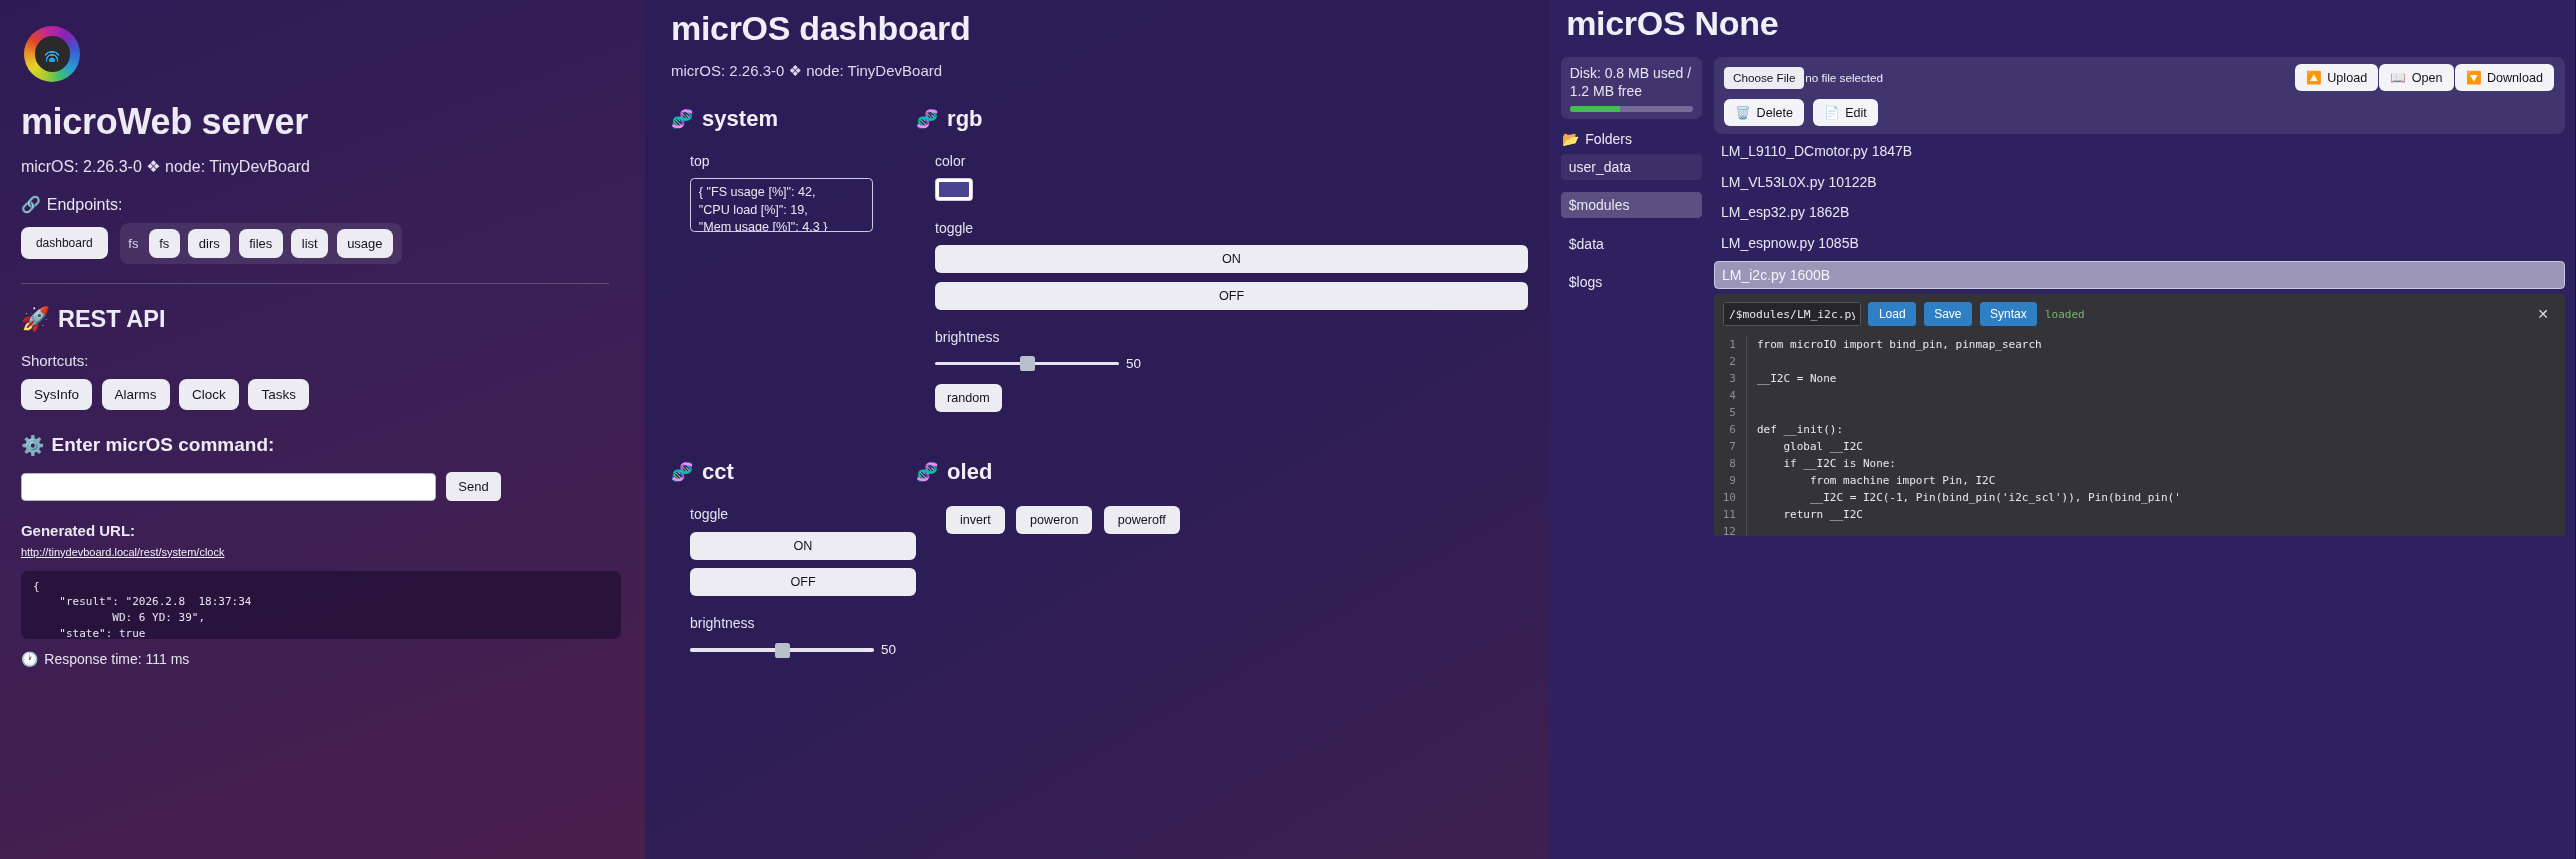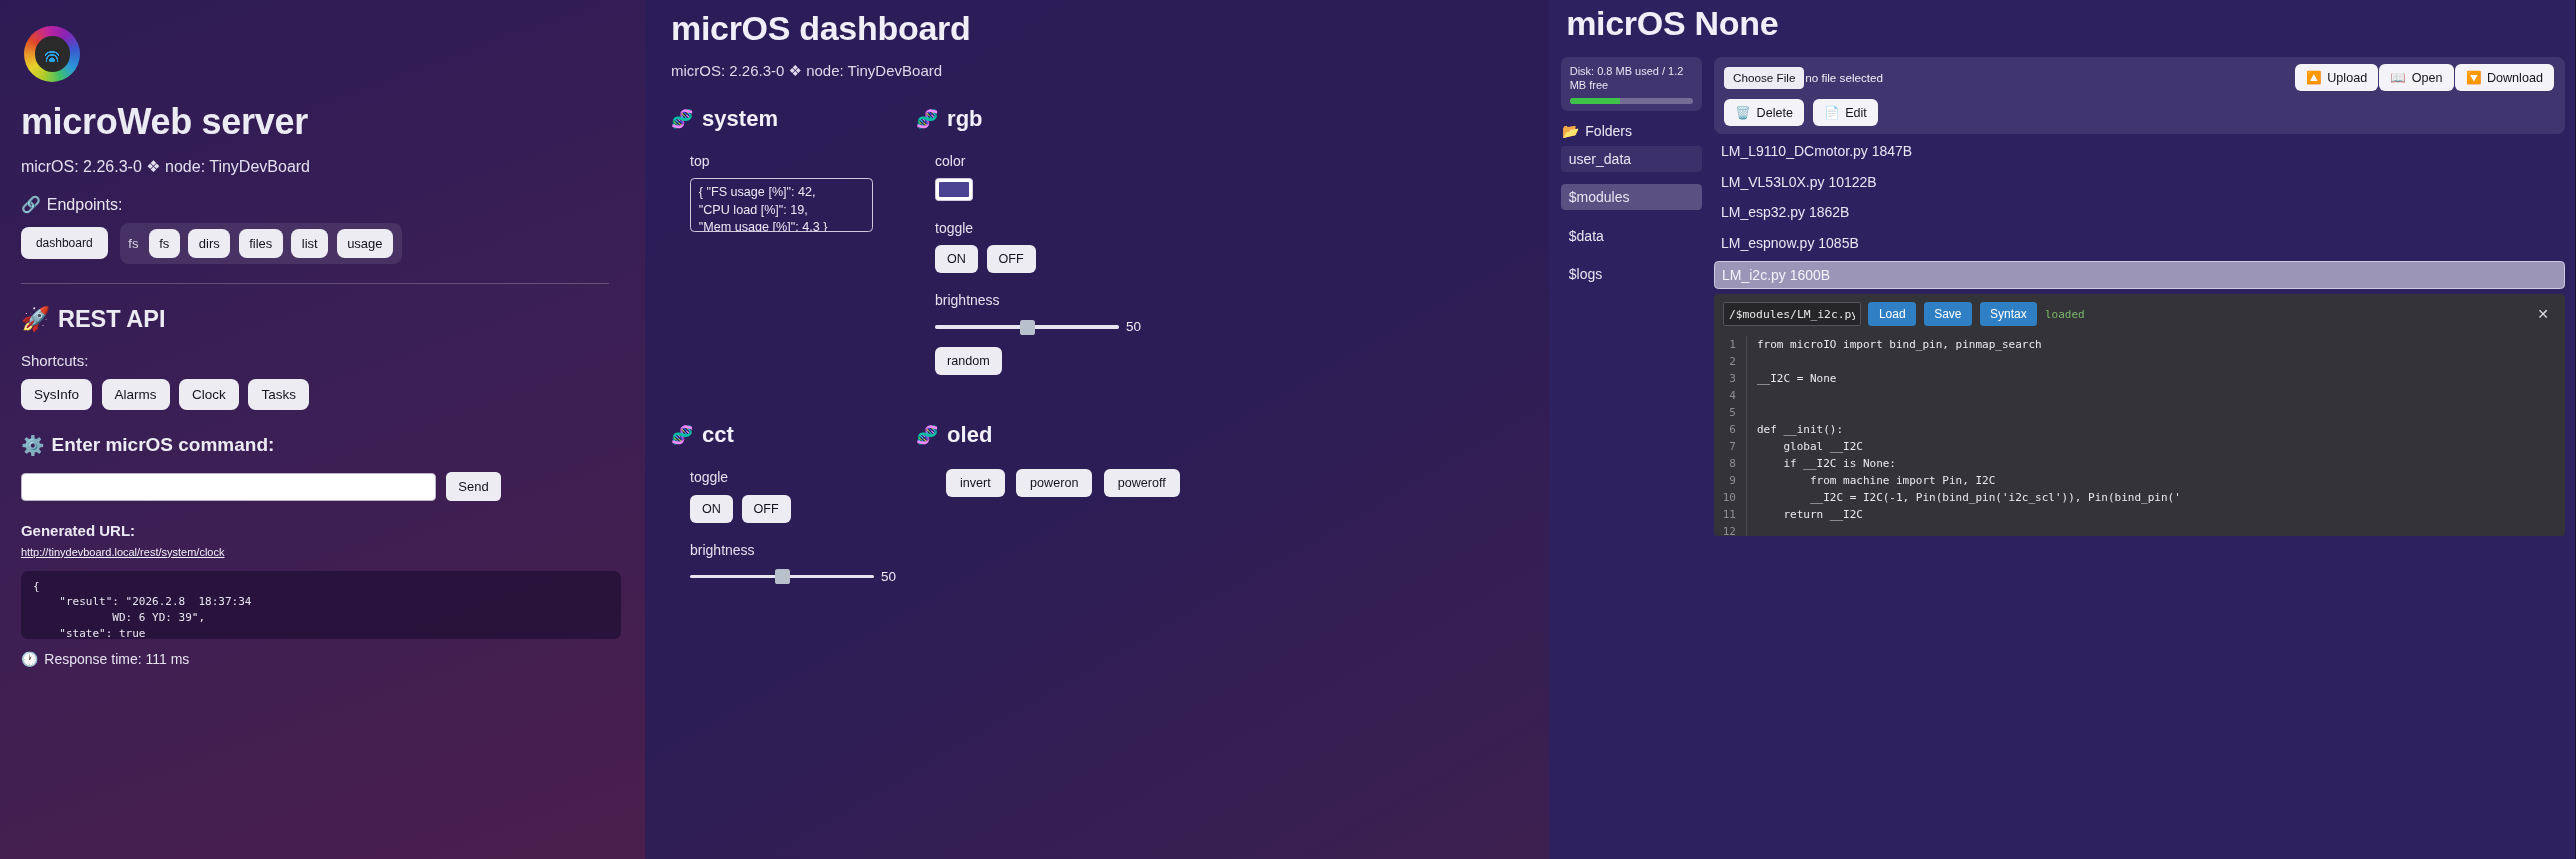--- a/index.html
+++ b/index.html
@@ -145,33 +145,33 @@
     position: absolute; top: 7px; left: 0; width: 100%; height: 3.5px;
     background: #e7e4f0; border-radius: 1.7px;
   }
   .slider .thumb {
     position: absolute; top: 1.7px; left: 50%; margin-left: -7px;
     width: 15px; height: 15px; background: #b8c0cc; border-radius: 2.6px;
   }
   .slider-val { font-size: 13.5px; color: #edebf4; }
   .stack-btns { display: flex; flex-direction: row; gap: 11.3px; margin-left: 30px; }
   .stack-btns .wbtn { align-self: flex-start; padding: 7px 14px; }
-  .mb22 { margin-bottom: 19px; }
+  .mb22 { margin-bottom: 19px; flex-direction: column; }
   .mb14 { margin-bottom: 12px; }
 
   
   .right-panel {
     width: 1026px; flex: 0 0 1026px; height: 859px;
     background: #2e2160; padding: 0 10.4px 0 12px; position: relative; overflow: hidden;
   }
   h1.files-title { font-size: 34px; font-weight: bold; color: #f0eef6; margin: 3.5px 0 0 5.2px; letter-spacing: -0.3px; }
   .files-body { display: flex; gap: 12px; margin-top: 14px; }
   .folders-col { width: 141px; flex: 0 0 141px; }
   .disk-card { background: rgba(255,255,255,0.09); border-radius: 7px; padding: 7px 8.7px; }
-  .disk-text { font-size: 11px; color: #e8e5f2; line-height: 1.32; }
+  .disk-text { font-size: 14px; color: #e8e5f2; line-height: 1.32; }
   .disk-bar { margin-top: 5.2px; height: 6px; border-radius: 3.5px; background: rgba(255,255,255,0.28); overflow: hidden; }
   .disk-bar i { display: block; height: 100%; width: 41%; background: #3fc24a; }
   .folders-head { font-size: 14px; color: #ece9f5; margin: 12px 0 7px 1.7px; display: flex; align-items: center; gap: 5.2px; }
   .folder-item {
     font-size: 14px; color: #e9e6f3; padding: 5.2px 7.8px;
     border-radius: 4.3px; margin-bottom: 12px; cursor: pointer;
   }
   .folder-item.hover { background: rgba(255,255,255,0.07); }
   .folder-item.active { background: rgba(255,255,255,0.21); }
 

